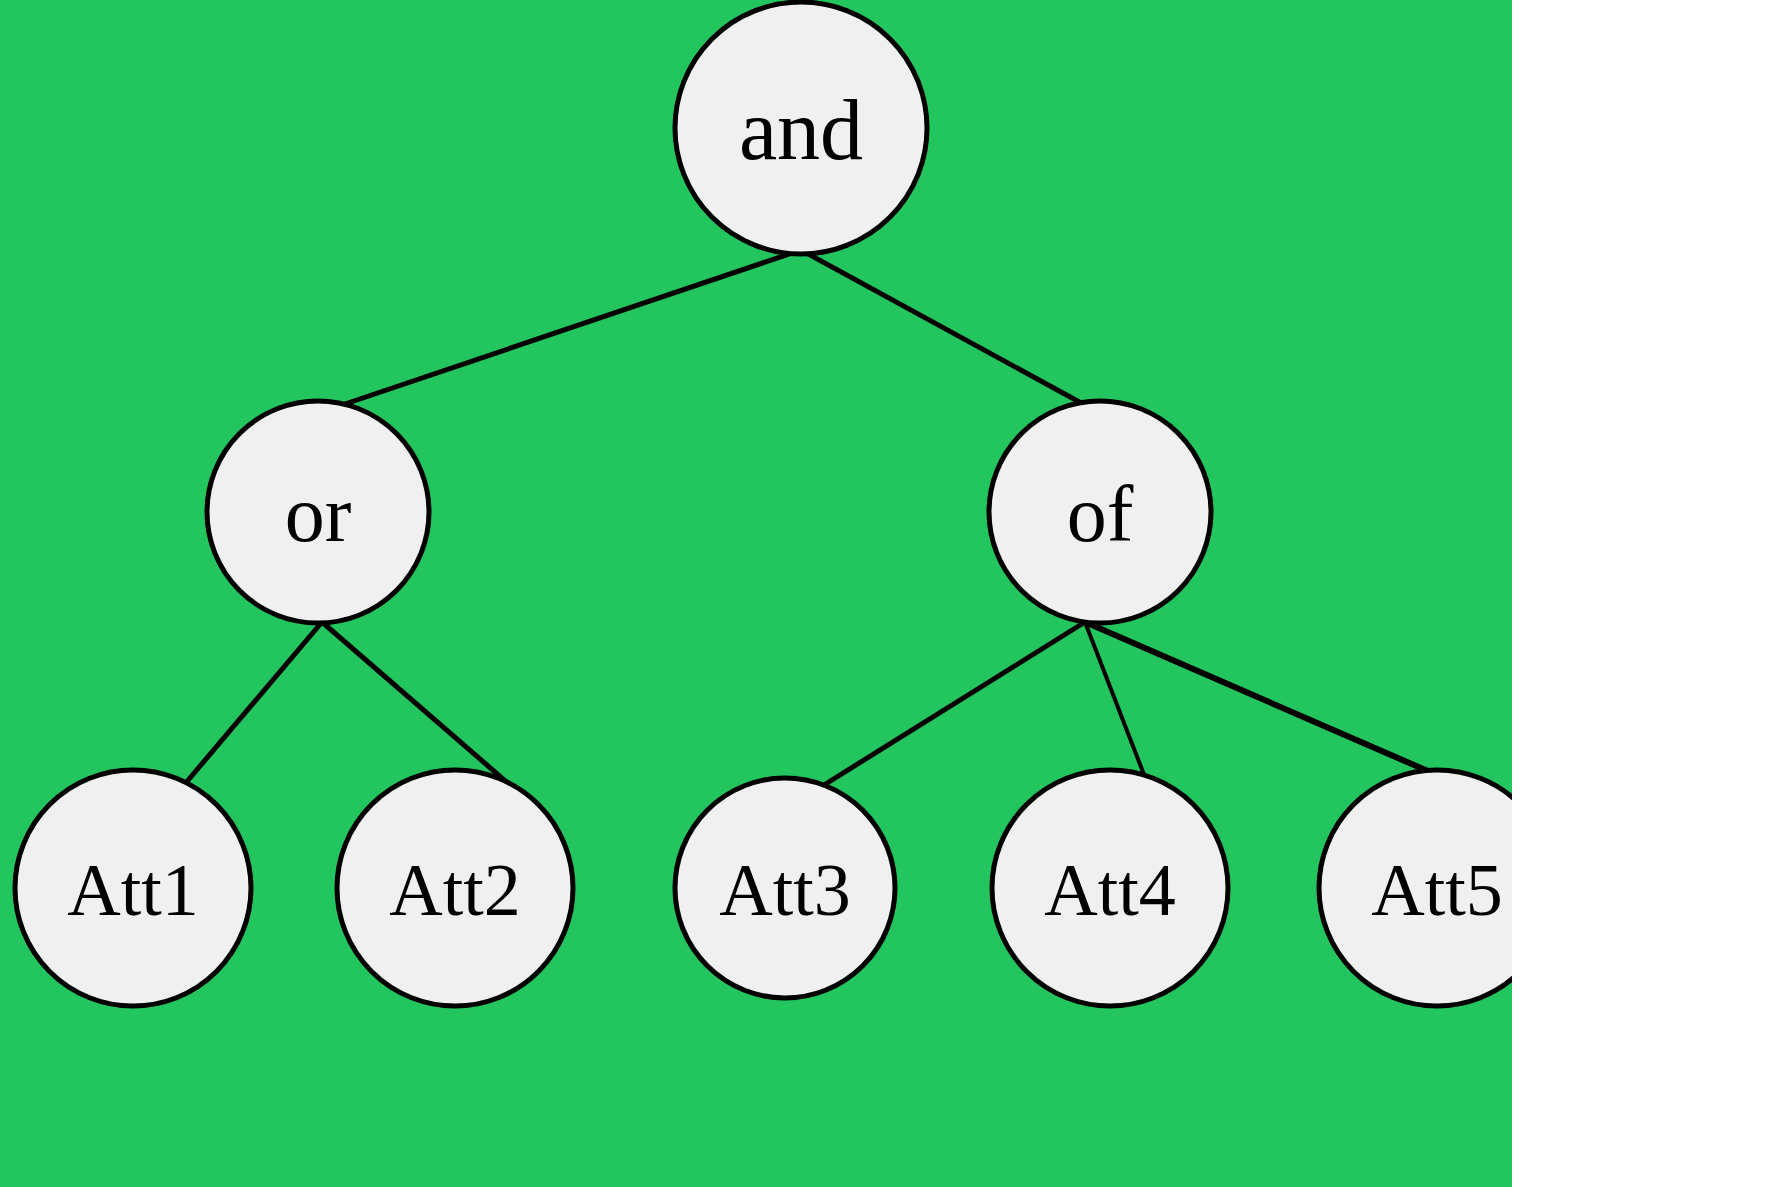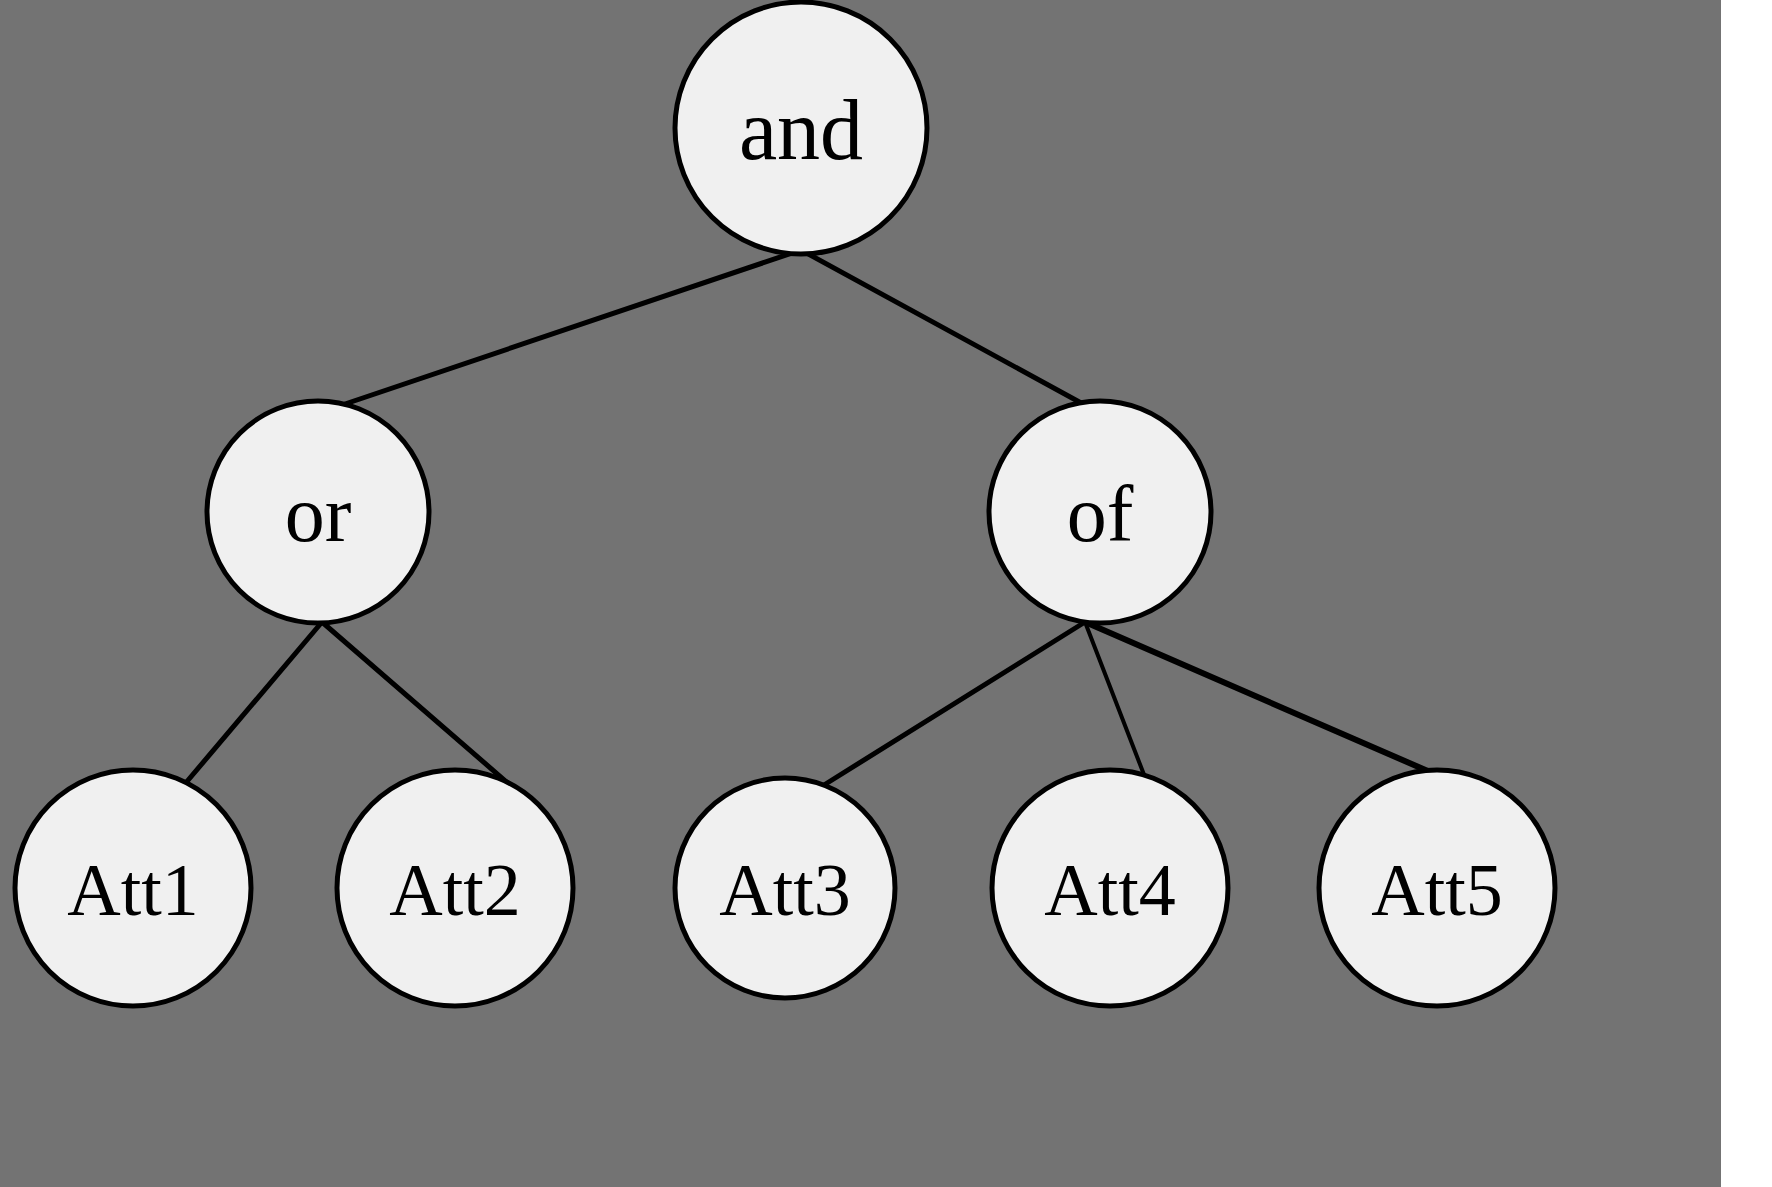--- a/index.html
+++ b/index.html
@@ -2,23 +2,23 @@
 <html><head>
 <meta charset="utf-8">
 <style>
   html, body {
     margin: 0;
     padding: 0;
     background: #ffffff;
   }
   #stage {
     position: relative;
-    width: 1721px;
+    width: 1512px;
     height: 1187px;
-    background: #737373;
+    background: #22c55e;
     overflow: hidden;
     font-family: "Liberation Serif", "DejaVu Serif", serif;
   }
   #tree-svg {
     position: absolute;
     left: 0;
     top: 0;
     width: 1772px;
     height: 1187px;
     display: block;

